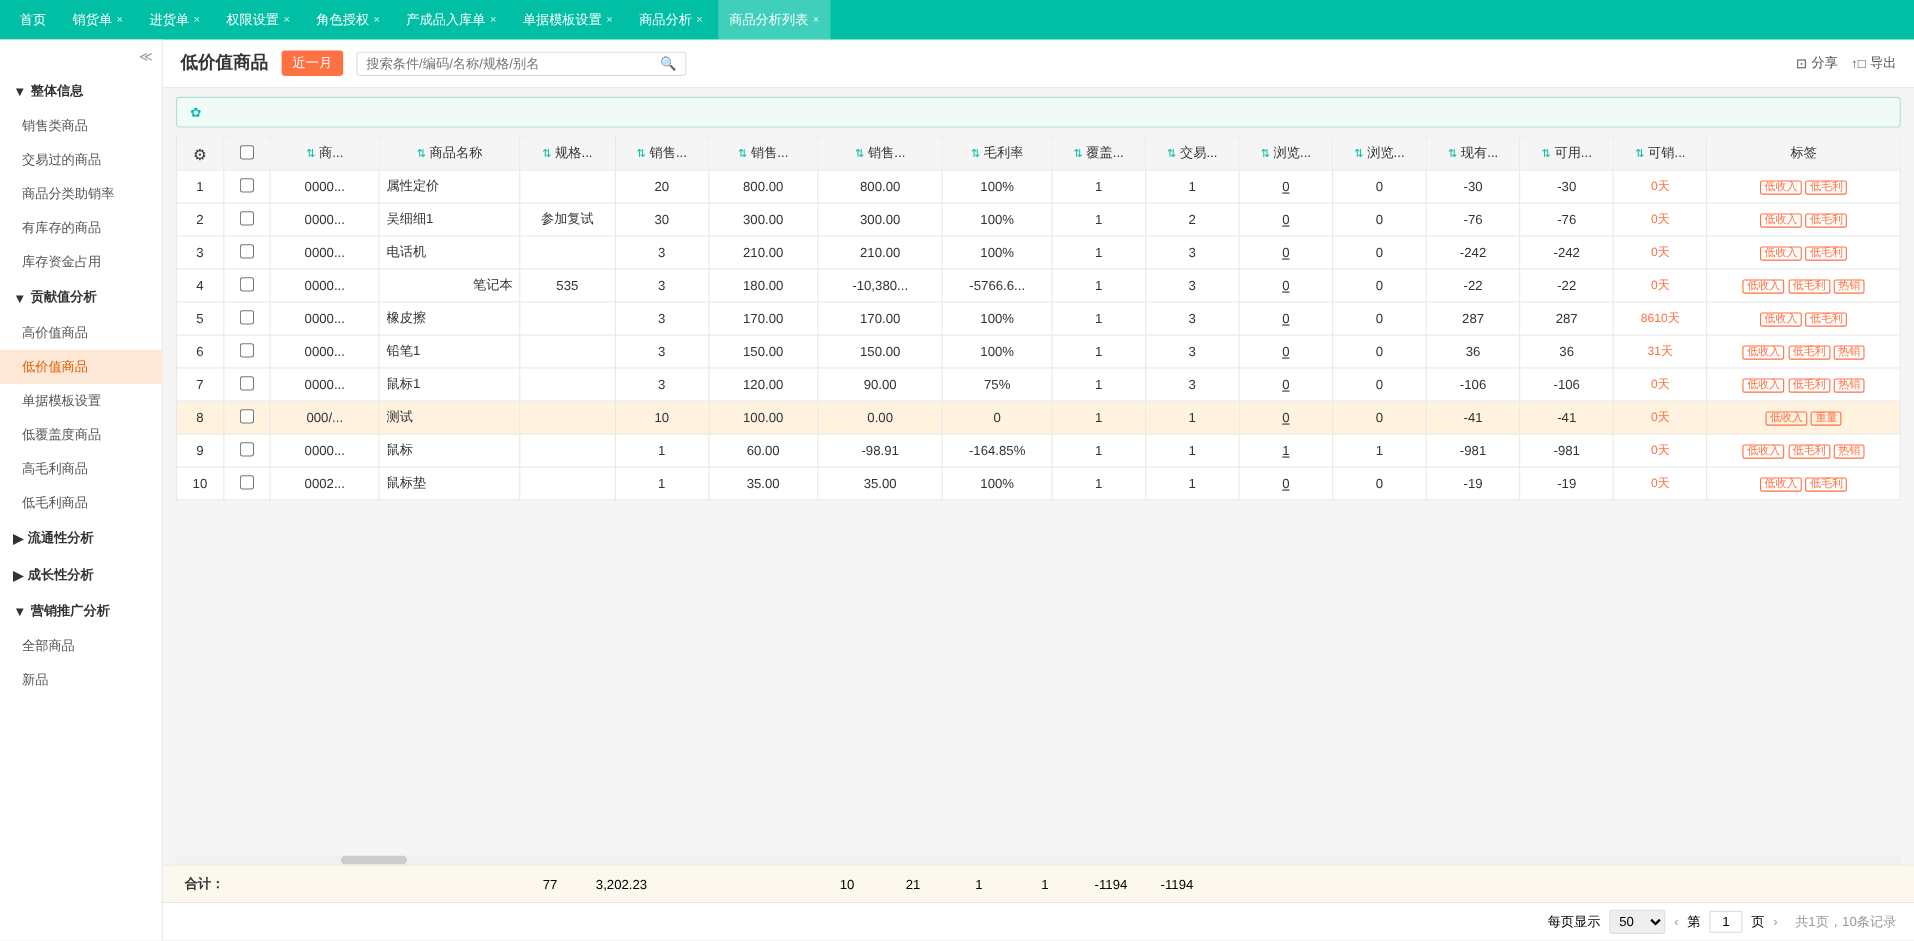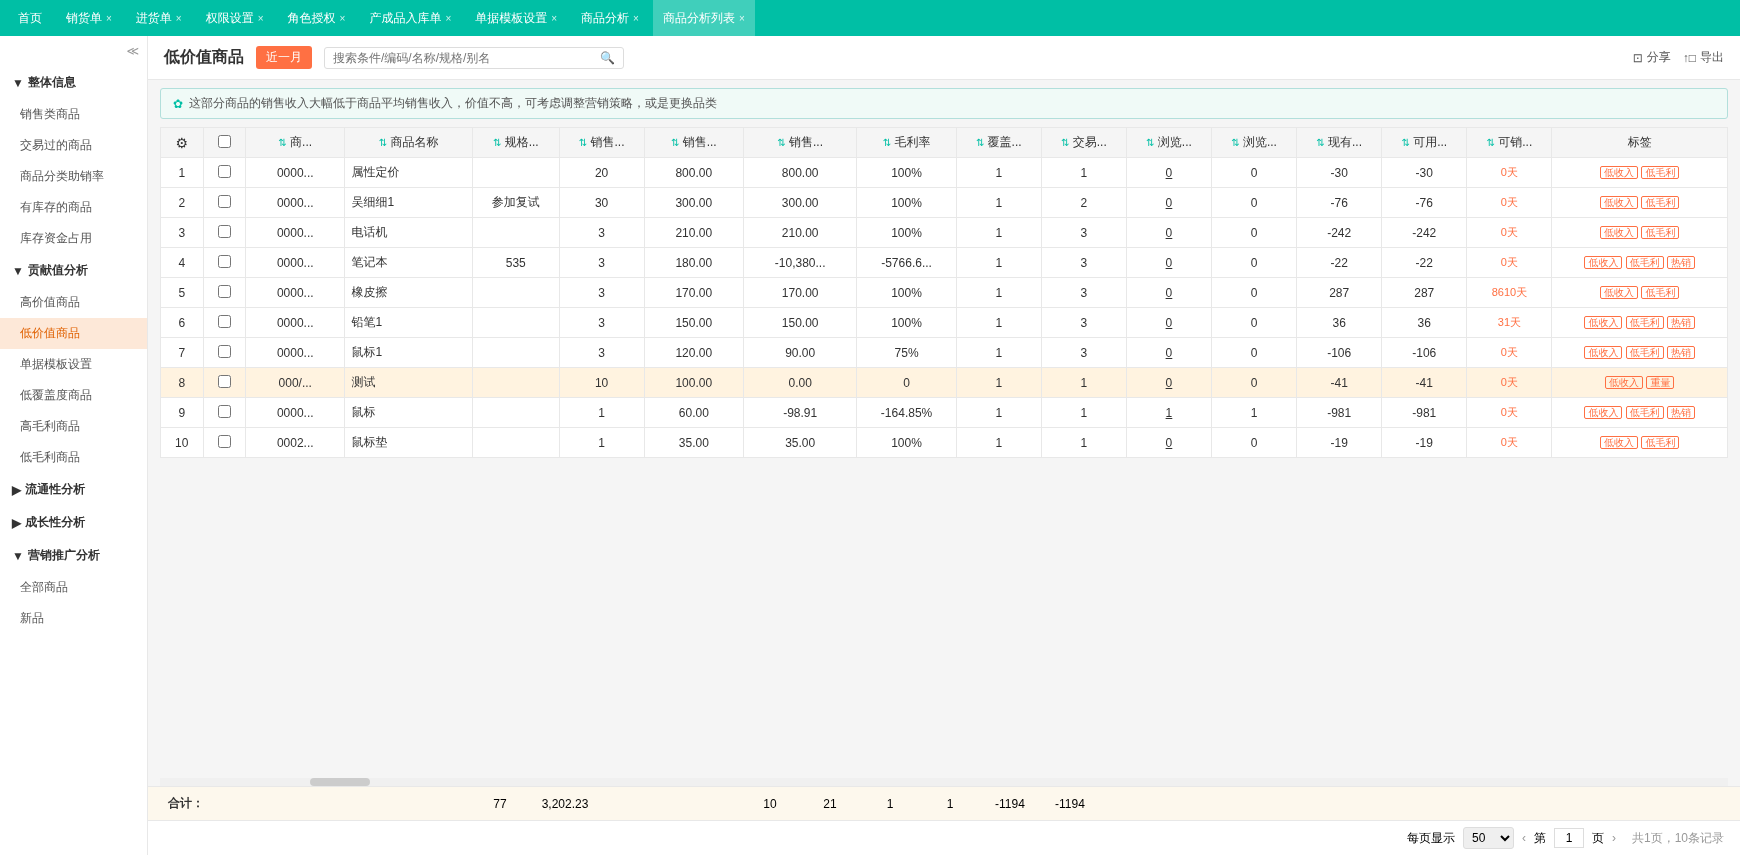--- a/index.html
+++ b/index.html
@@ -276,21 +276,20 @@
         </div>
         <div class="action-btn">
           <span>↑□</span>
           <span>导出</span>
         </div>
       </div>
     </div>
 
     <div class="notice-bar">
       <span style="color:#00bfa5;">✿</span>
-      <span>这部分商品的销售收入大幅低于商品平均销售收入，价值不高，可考虑调整营销策略，或是更换品类</span>
     </div>
 
     <div class="table-container">
       <table>
         <thead>
           <tr id="table-header-row">
           <th style="width: 30px;"><span class="gear-icon">⚙</span></th>
               <th style="width: 30px;"><input type="checkbox" style=""></th>
               <th style="width: 70px;"><span class="sort-icon">⇅</span> 商...</th>
               <th style="width: 90px;"><span class="sort-icon">⇅</span> 商品名称</th>
@@ -364,21 +363,21 @@
               <td>0</td>
               <td>-242</td>
               <td>-242</td>
               <td><span class="tag-orange">0天</span></td>
               <td><span class="tag-orange-outline">低收入</span> <span class="tag-orange-outline">低毛利</span></td>
             </tr>
             <tr>
               <td>4</td>
               <td><input type="checkbox" style=""></td>
               <td>0000...</td>
-              <td style="text-align: left; margin-top: 32px;">笔记本</td>
+              <td style="text-align: right; margin-top: 32px;">笔记本</td>
               <td>535</td>
               <td>3</td>
               <td>180.00</td>
               <td>-10,380...</td>
               <td>-5766.6...</td>
               <td>1</td>
               <td>3</td>
               <td><span class="underline-link">0</span></td>
               <td>0</td>
               <td>-22</td>

